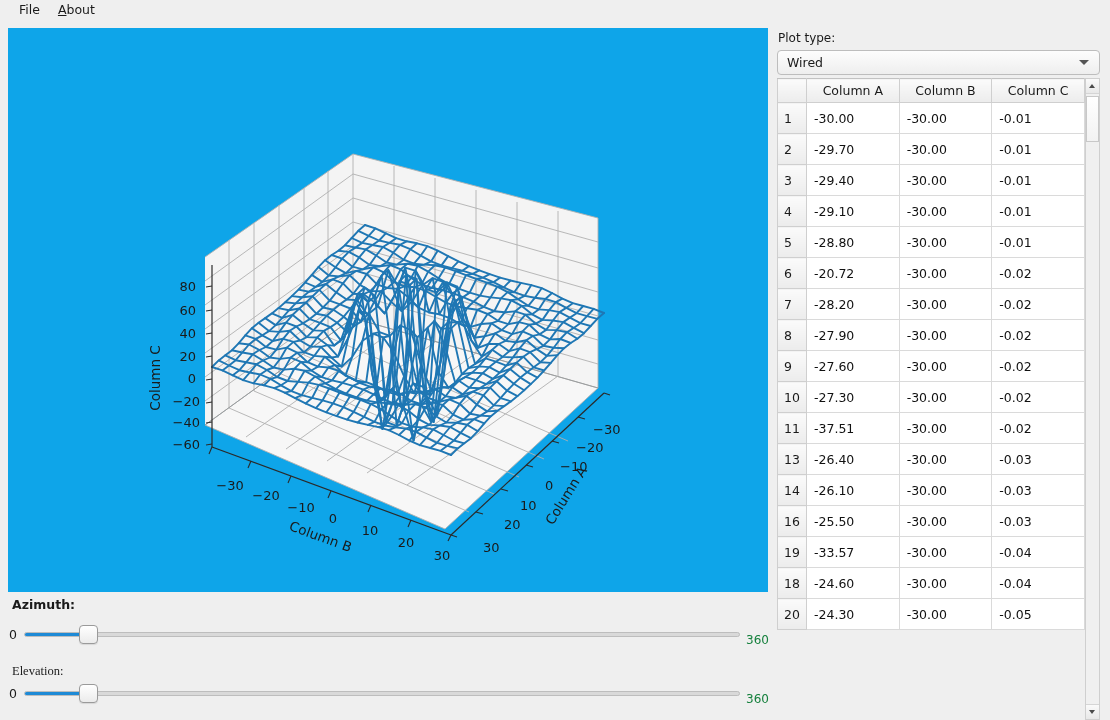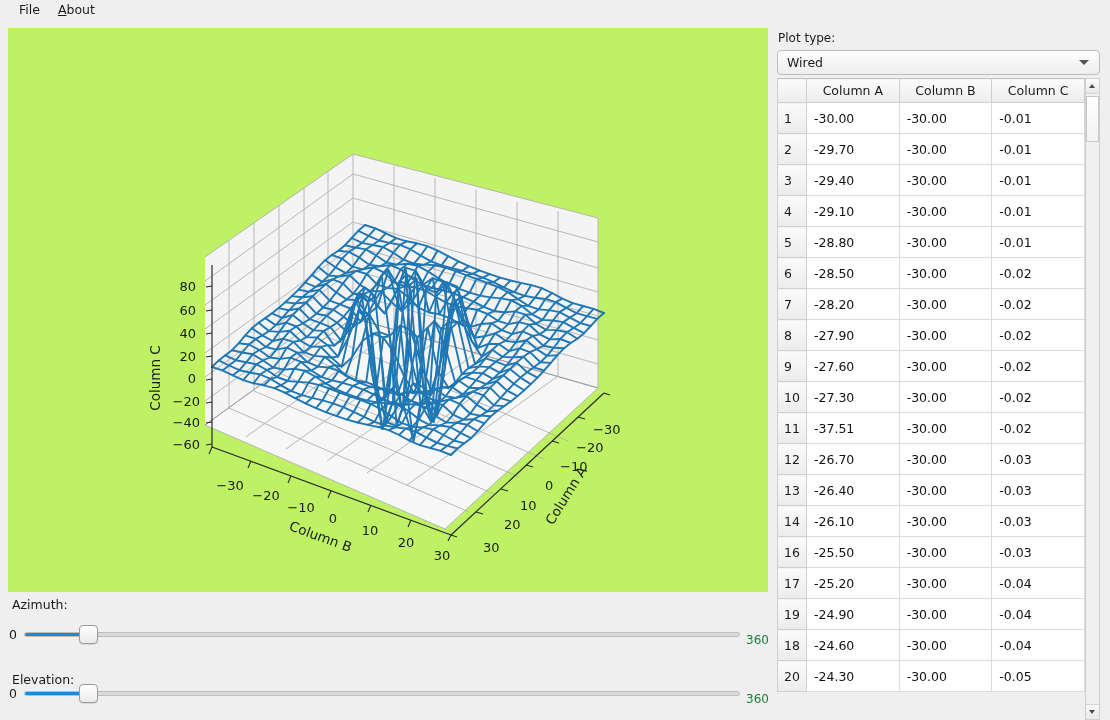--- a/index.html
+++ b/index.html
@@ -24,21 +24,21 @@
   }
   .menu-item .mn{text-decoration:underline;}
 
   
   .left{
     position:absolute;left:0;top:19px;width:770px;height:701px;
     background:#efefef;
   }
   .canvas{
     position:absolute;left:8px;top:9px;width:760px;height:564px;
-    background:#bef264;overflow:hidden;
+    background:#0ea5e9;overflow:hidden;
   }
   .canvas svg{display:block;}
 
   
   .slider-block{position:absolute;left:0;width:770px;}
   .slider-label{
     position:absolute;left:12px;font-size:12.5px;color:#1a1a1a;
   }
   .slider-row{position:absolute;left:0;width:770px;height:22px;}
   .slider-min{
@@ -331,33 +331,33 @@
           <text x="537" y="462">0</text>
           <text x="512" y="482">10</text>
           <text x="496" y="501">20</text>
           <text x="475" y="524">30</text>
         </g>
         <text x="562" y="470" font-family="DejaVu Sans, Liberation Sans, sans-serif" font-size="13.5" fill="#1a1a1a" text-anchor="middle" transform="rotate(-58 562 470)">Column A</text>
       </svg>
     </div>
 
     <div class="slider-block" style="top:578px;">
-      <div class="slider-label" style="top:0;">Azimuth:</div>
+      <div class="slider-label" style="top:0;font-weight:bold;">Azimuth:</div>
       <div class="slider-row" style="top:27px;">
         <div class="slider-min">0</div>
         <div class="track">
           <div class="track-fill" style="width:58px;"></div>
         </div>
         <div class="thumb" style="left:79px;"></div>
         <div class="slider-max">360</div>
       </div>
     </div>
 
     <div class="slider-block" style="top:637px;">
-      <div class="slider-label" style="top:16px;">Elevation:</div>
+      <div class="slider-label" style="top:8px;font-family:Liberation Serif, serif;">Elevation:</div>
       <div class="slider-row" style="top:27px;">
         <div class="slider-min">0</div>
         <div class="track">
           <div class="track-fill" style="width:58px;"></div>
         </div>
         <div class="thumb" style="left:79px;"></div>
         <div class="slider-max">360</div>
       </div>
     </div>
   </div>
@@ -406,21 +406,21 @@
               <td>-0.01</td>
             </tr>
             <tr>
               <td class="rowhdr">5</td>
               <td>-28.80</td>
               <td>-30.00</td>
               <td>-0.01</td>
             </tr>
             <tr>
               <td class="rowhdr">6</td>
-              <td>-28.50</td>
+              <td>-20.72</td>
               <td>-30.00</td>
               <td>-0.02</td>
             </tr>
             <tr>
               <td class="rowhdr">7</td>
               <td>-28.20</td>
               <td>-30.00</td>
               <td>-0.02</td>
             </tr>
             <tr>
@@ -441,52 +441,40 @@
               <td>-30.00</td>
               <td>-0.02</td>
             </tr>
             <tr>
               <td class="rowhdr">11</td>
               <td>-37.51</td>
               <td>-30.00</td>
               <td>-0.02</td>
             </tr>
             <tr>
-              <td class="rowhdr">12</td>
-              <td>-26.70</td>
-              <td>-30.00</td>
-              <td>-0.03</td>
-            </tr>
-            <tr>
               <td class="rowhdr">13</td>
               <td>-26.40</td>
               <td>-30.00</td>
               <td>-0.03</td>
             </tr>
             <tr>
               <td class="rowhdr">14</td>
               <td>-26.10</td>
               <td>-30.00</td>
               <td>-0.03</td>
             </tr>
             <tr>
               <td class="rowhdr">16</td>
               <td>-25.50</td>
               <td>-30.00</td>
               <td>-0.03</td>
             </tr>
             <tr>
-              <td class="rowhdr">17</td>
-              <td>-25.20</td>
-              <td>-30.00</td>
-              <td>-0.04</td>
-            </tr>
-            <tr>
               <td class="rowhdr">19</td>
-              <td>-24.90</td>
+              <td>-33.57</td>
               <td>-30.00</td>
               <td>-0.04</td>
             </tr>
             <tr>
               <td class="rowhdr">18</td>
               <td>-24.60</td>
               <td>-30.00</td>
               <td>-0.04</td>
             </tr>
             <tr>

